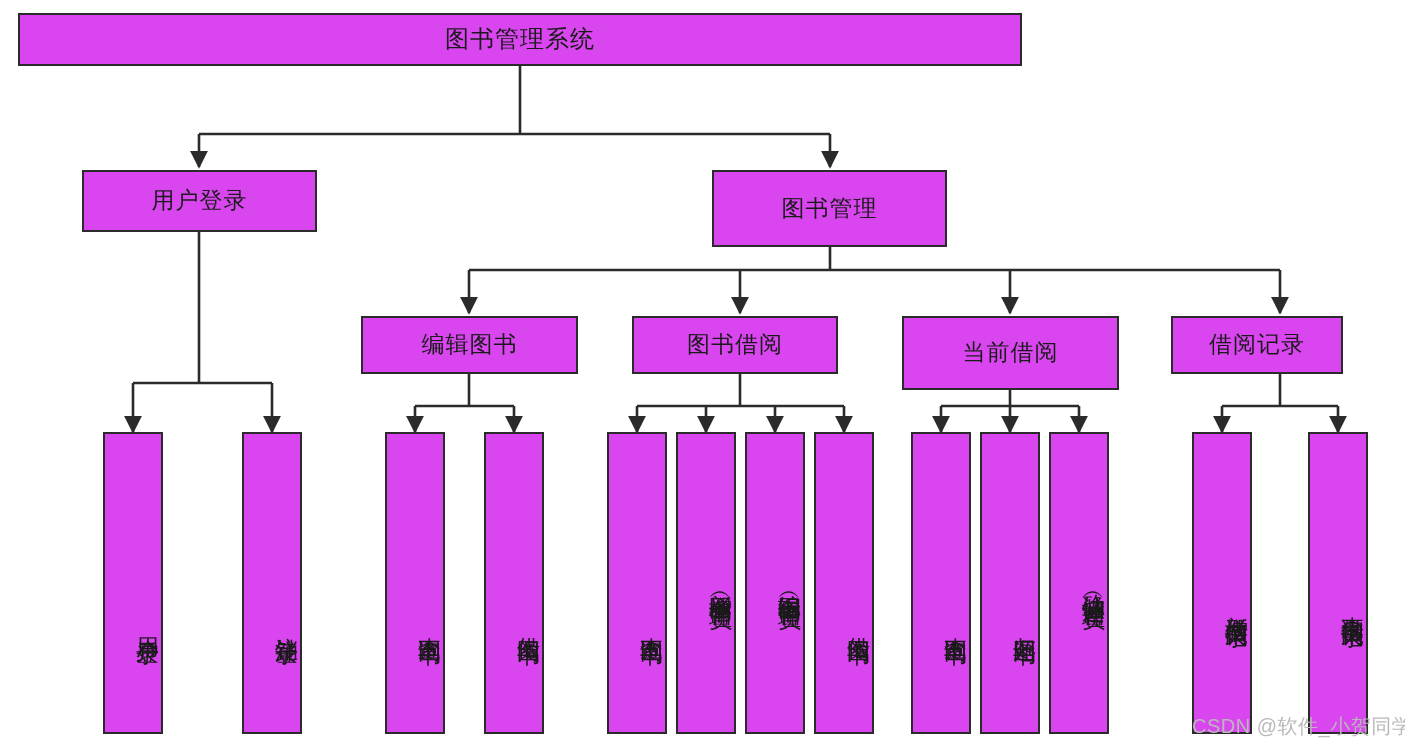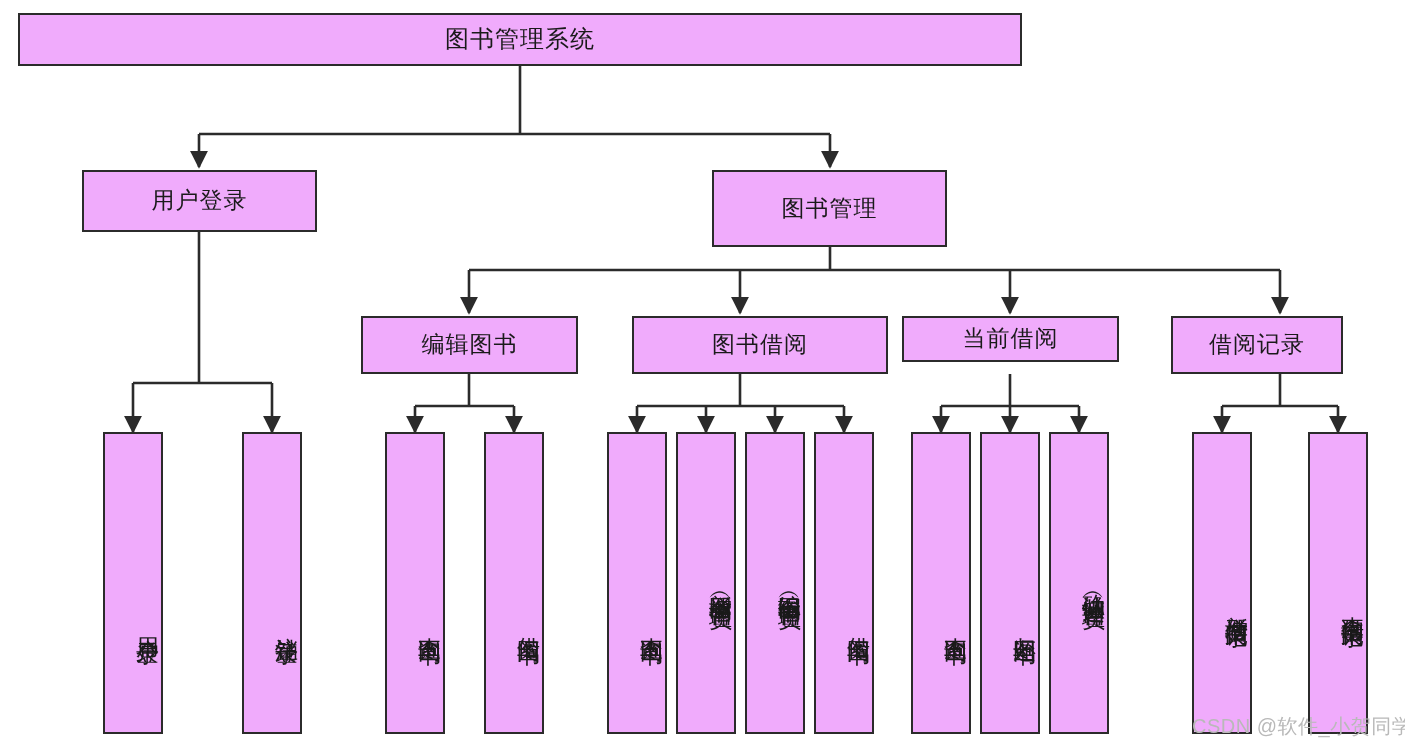--- a/index.html
+++ b/index.html
@@ -23,21 +23,21 @@
     left: 0;
     top: 0;
     width: 1405px;
     height: 747px;
     pointer-events: none;
   }
   .node {
     position: absolute;
     box-sizing: border-box;
     border: 2px solid #2b2b2b;
-    background: #f0abfc;
+    background: #d946ef;
     display: flex;
     align-items: center;
     justify-content: center;
     color: #1a1a1a;
   }
   .node-h {
     font-size: 23px;
     letter-spacing: 1px;
     line-height: 1.2;
     white-space: nowrap;
@@ -125,23 +125,23 @@
   </svg>
 
   <div class="node node-h node-root" style="left:18px; top:13px; width:1004px; height:53px;">图书管理系统</div>
 
   <div class="node node-h" style="left:82px; top:170px; width:235px; height:62px;">用户登录</div>
 
   <div class="node node-h" style="left:712px; top:170px; width:235px; height:77px;">图书管理</div>
 
   <div class="node node-h" style="left:361px; top:316px; width:217px; height:58px;">编辑图书</div>
 
-  <div class="node node-h" style="left:632px; top:316px; width:256px; height:58px;">图书借阅</div>
+  <div class="node node-h" style="left:632px; top:316px; width:206px; height:58px;">图书借阅</div>
 
-  <div class="node node-h" style="left:902px; top:316px; width:217px; height:46px;">当前借阅</div>
+  <div class="node node-h" style="left:902px; top:316px; width:217px; height:74px;">当前借阅</div>
 
   <div class="node node-h" style="left:1171px; top:316px; width:172px; height:58px;">借阅记录</div>
 
   <div class="node node-v" style="left:103px; top:432px; width:60px; height:302px; padding-top:80px;">用户登录</div>
 
   <div class="node node-v" style="left:242px; top:432px; width:60px; height:302px; padding-top:80px;">注销登录</div>
 
   <div class="node node-v" style="left:385px; top:432px; width:60px; height:302px; padding-top:80px;">查询图书</div>
 
   <div class="node node-v" style="left:484px; top:432px; width:60px; height:302px; padding-top:80px;">借阅图书</div>

